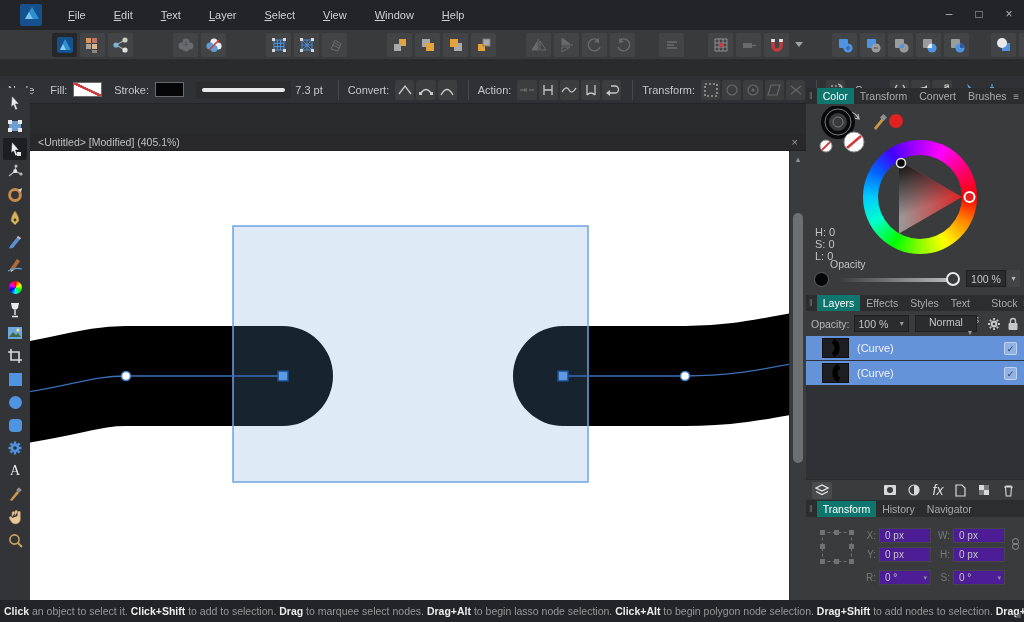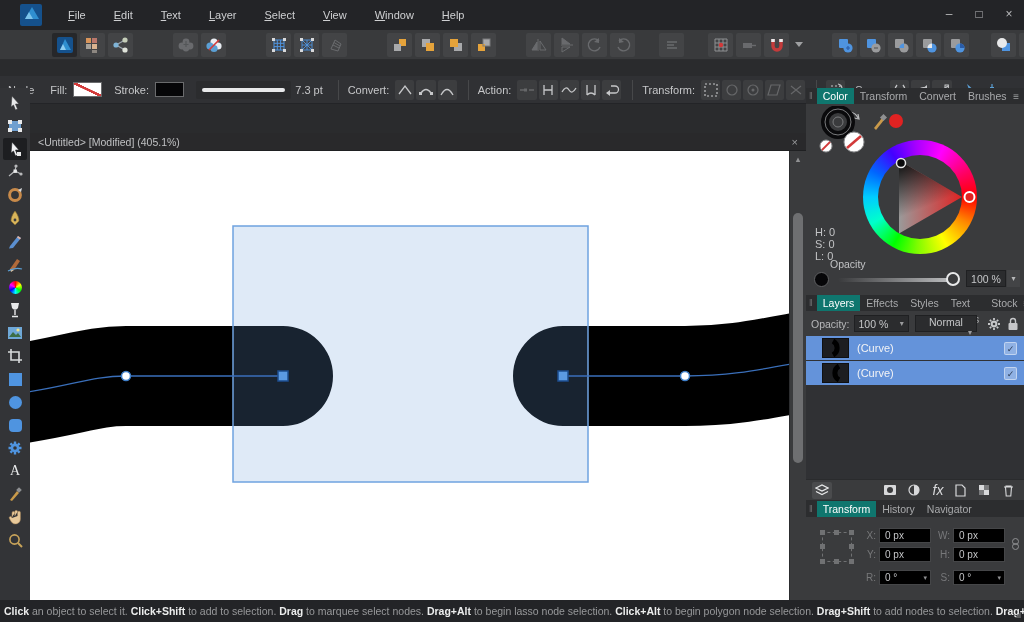--- a/index.html
+++ b/index.html
@@ -116,21 +116,21 @@
   #footer-right { display:flex; margin-left:auto; gap:4px; }
 
   
   #transform-panel { position:relative; height:100px; }
   #transform-panel .ptabs { height:17px; }
   #anchor { position:absolute; left:16px; top:32px; width:30px; height:30px;
     border:1px dashed #707173; }
   .anchor-dot { position:absolute; width:5px; height:5px; background:#707173; }
   .tf-row { position:absolute; display:flex; align-items:center; }
   .tf-lbl { width:14px; color:#77787a; font-size:10px; text-align:right; margin-right:3px; }
-  .tf-box { width:52px; height:15px; background:#000000; border:1px solid #454648; color:#c4c5c7;
+  .tf-box { width:52px; height:15px; background:#4c1d95; border:1px solid #454648; color:#c4c5c7;
     font-size:10px; line-height:13px; padding-left:5px; display:flex; }
   .tf-box .caret { margin-left:auto; color:#8f9092; font-size:7px; padding-right:3px; line-height:13px;}
   #tf-link { position:absolute; left:206px; top:38px; }
   #tf-link div { width:7px; height:7px; border:1.5px solid #8f9092; border-radius:50%; }
   #tf-link div:last-child { margin-top:-2px; }
 
   
   #statusbar { position:absolute; left:0; top:600px; width:1024px; height:22px; background:#232427;
     display:flex; align-items:center; padding-left:4px; font-size:10.5px; color:#97989a; white-space:nowrap; overflow:hidden;}
   #statusbar .b { color:#eceded; font-weight:bold; }

